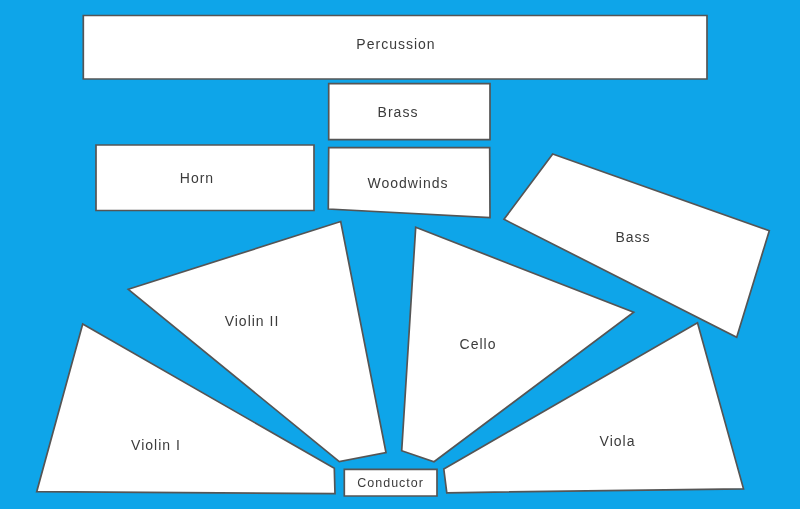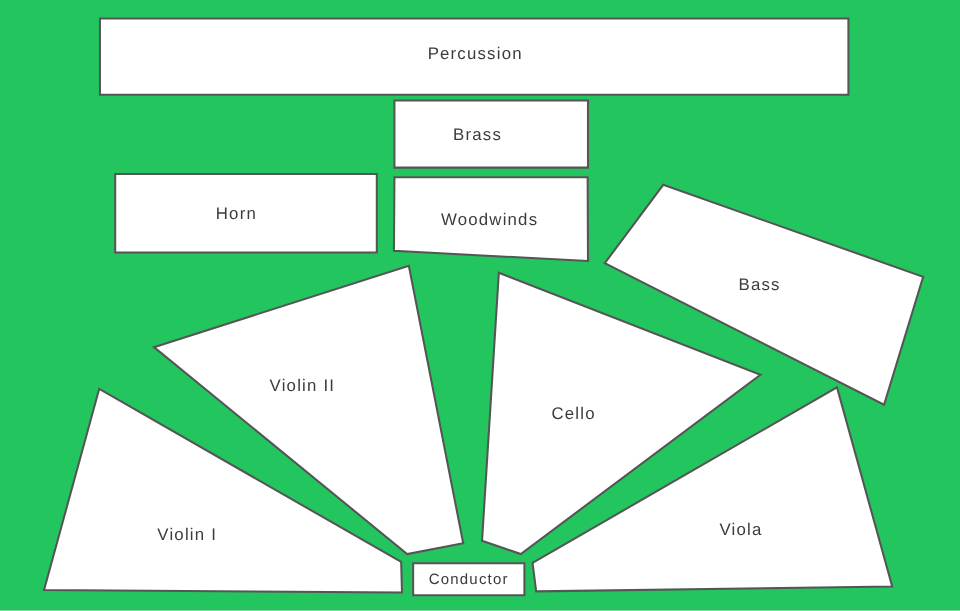--- a/index.html
+++ b/index.html
@@ -4,21 +4,21 @@
 <style>
   html, body {
     margin: 0;
     padding: 0;
     background: #ffffff;
   }
   .stage {
     width: 800px;
     height: 509px;
     position: relative;
-    background: #22c55e;
+    background: #0ea5e9;
     overflow: hidden;
   }
   svg { display: block; }
   .sec-shape {
     fill: #ffffff;
     stroke: #555555;
     stroke-width: 1.7;
     stroke-linejoin: miter;
   }
   .sec-label {

